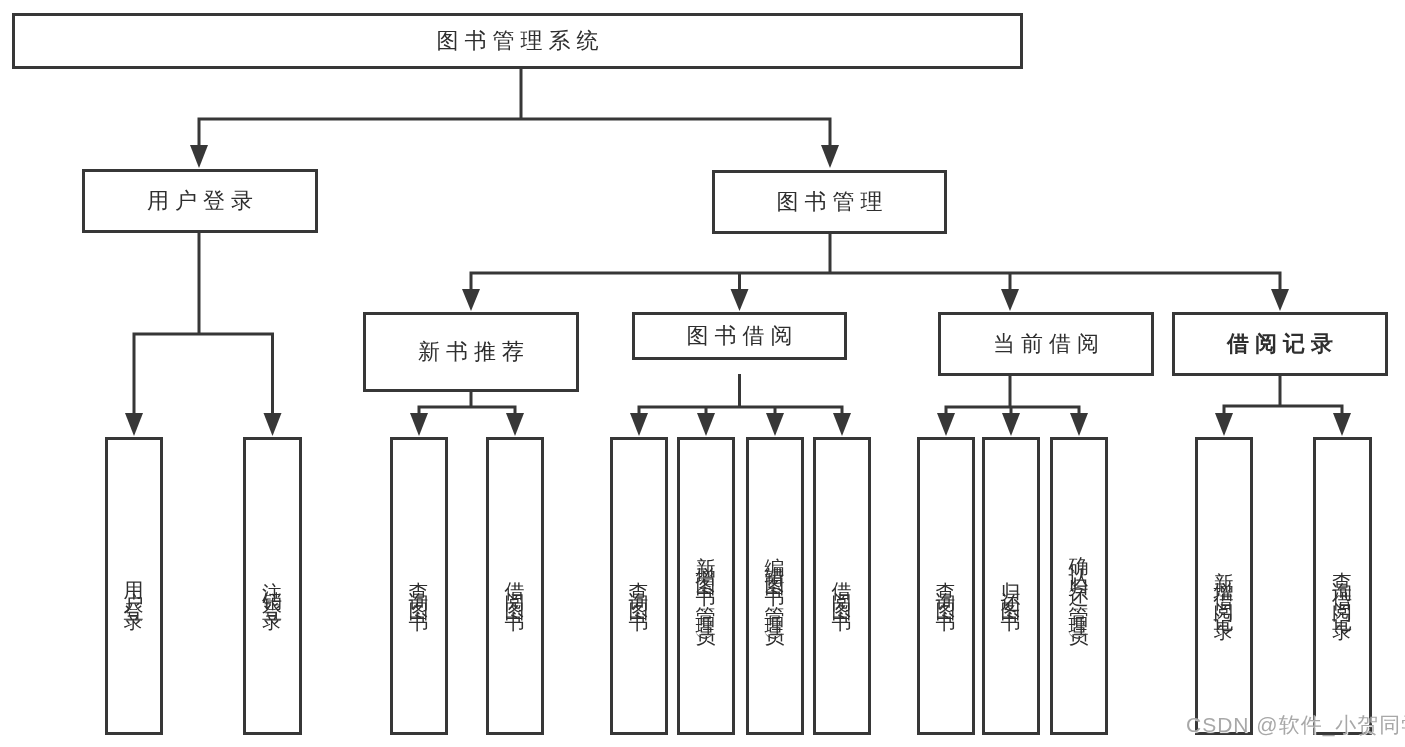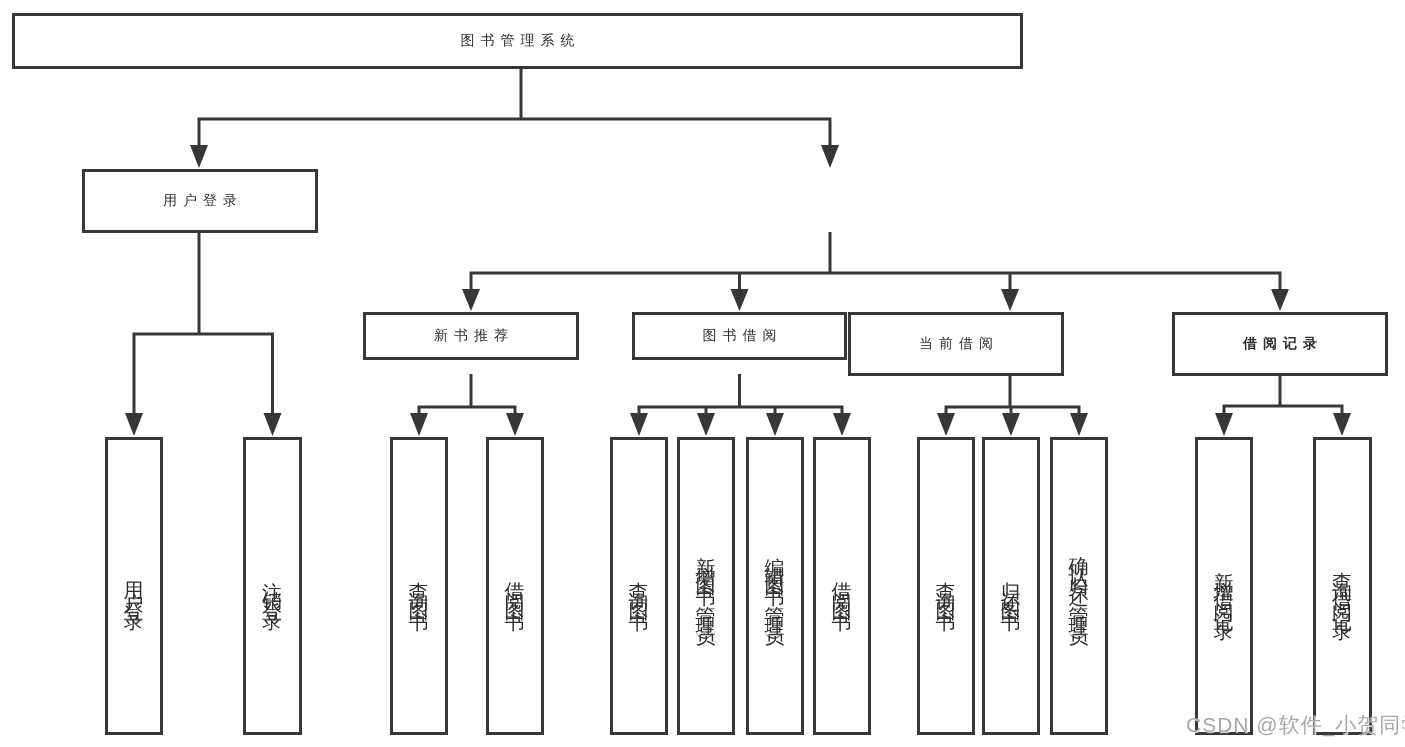--- a/index.html
+++ b/index.html
@@ -8,21 +8,21 @@
     width:1405px;height:747px;position:relative;overflow:hidden;
     font-family:"Liberation Sans","DejaVu Sans",sans-serif;
     -webkit-font-smoothing:antialiased;
   }
   .canvas{position:absolute;inset:0;}
   svg.connectors{position:absolute;left:0;top:0;z-index:1;}
   .hbox{
     position:absolute;box-sizing:border-box;z-index:2;
     border:3px solid #373737;background:#ffffff;
     display:flex;align-items:center;justify-content:center;
-    color:#2e2e2e;font-size:14px;letter-spacing:6px;text-indent:6px;
+    color:#2e2e2e;font-size:22px;letter-spacing:6px;text-indent:6px;
     white-space:nowrap;
   }
   .vbox{
     position:absolute;box-sizing:border-box;z-index:2;
     border:3px solid #373737;background:#ffffff;
     display:flex;align-items:center;justify-content:center;
     color:#2e2e2e;
   }
   .vbox .vtext{
     writing-mode:vertical-rl;text-orientation:mixed;
@@ -92,28 +92,31 @@
     </g>
   </svg>
 
   <div class="hbox" style="left:12px;top:13px;width:1011px;height:56px;">
     <span>图书管理系统</span>
   </div>
 
   <div class="hbox" style="left:82px;top:169px;width:236px;height:64px;">
     <span>用户登录</span>
   </div>
+  <div class="hbox" style="left:712px;top:170px;width:235px;height:64px;">
+    <span>图书管理</span>
+  </div>
 
-  <div class="hbox" style="left:363px;top:312px;width:216px;height:48px;">
+  <div class="hbox" style="left:363px;top:312px;width:216px;height:80px;">
     <span>新书推荐</span>
   </div>
   <div class="hbox" style="left:632px;top:312px;width:215px;height:48px;">
     <span>图书借阅</span>
   </div>
-  <div class="hbox" style="left:848px;top:312px;width:216px;height:64px;">
+  <div class="hbox" style="left:938px;top:312px;width:216px;height:64px;">
     <span>当前借阅</span>
   </div>
   <div class="hbox" style="left:1172px;top:312px;width:216px;height:64px;font-weight:bold;">
     <span>借阅记录</span>
   </div>
 
   <div class="vbox" style="left:105px;top:437px;width:58px;height:298px;">
     <span class="vtext">用户登录</span>
   </div>
   <div class="vbox" style="left:243px;top:437px;width:59px;height:298px;">

